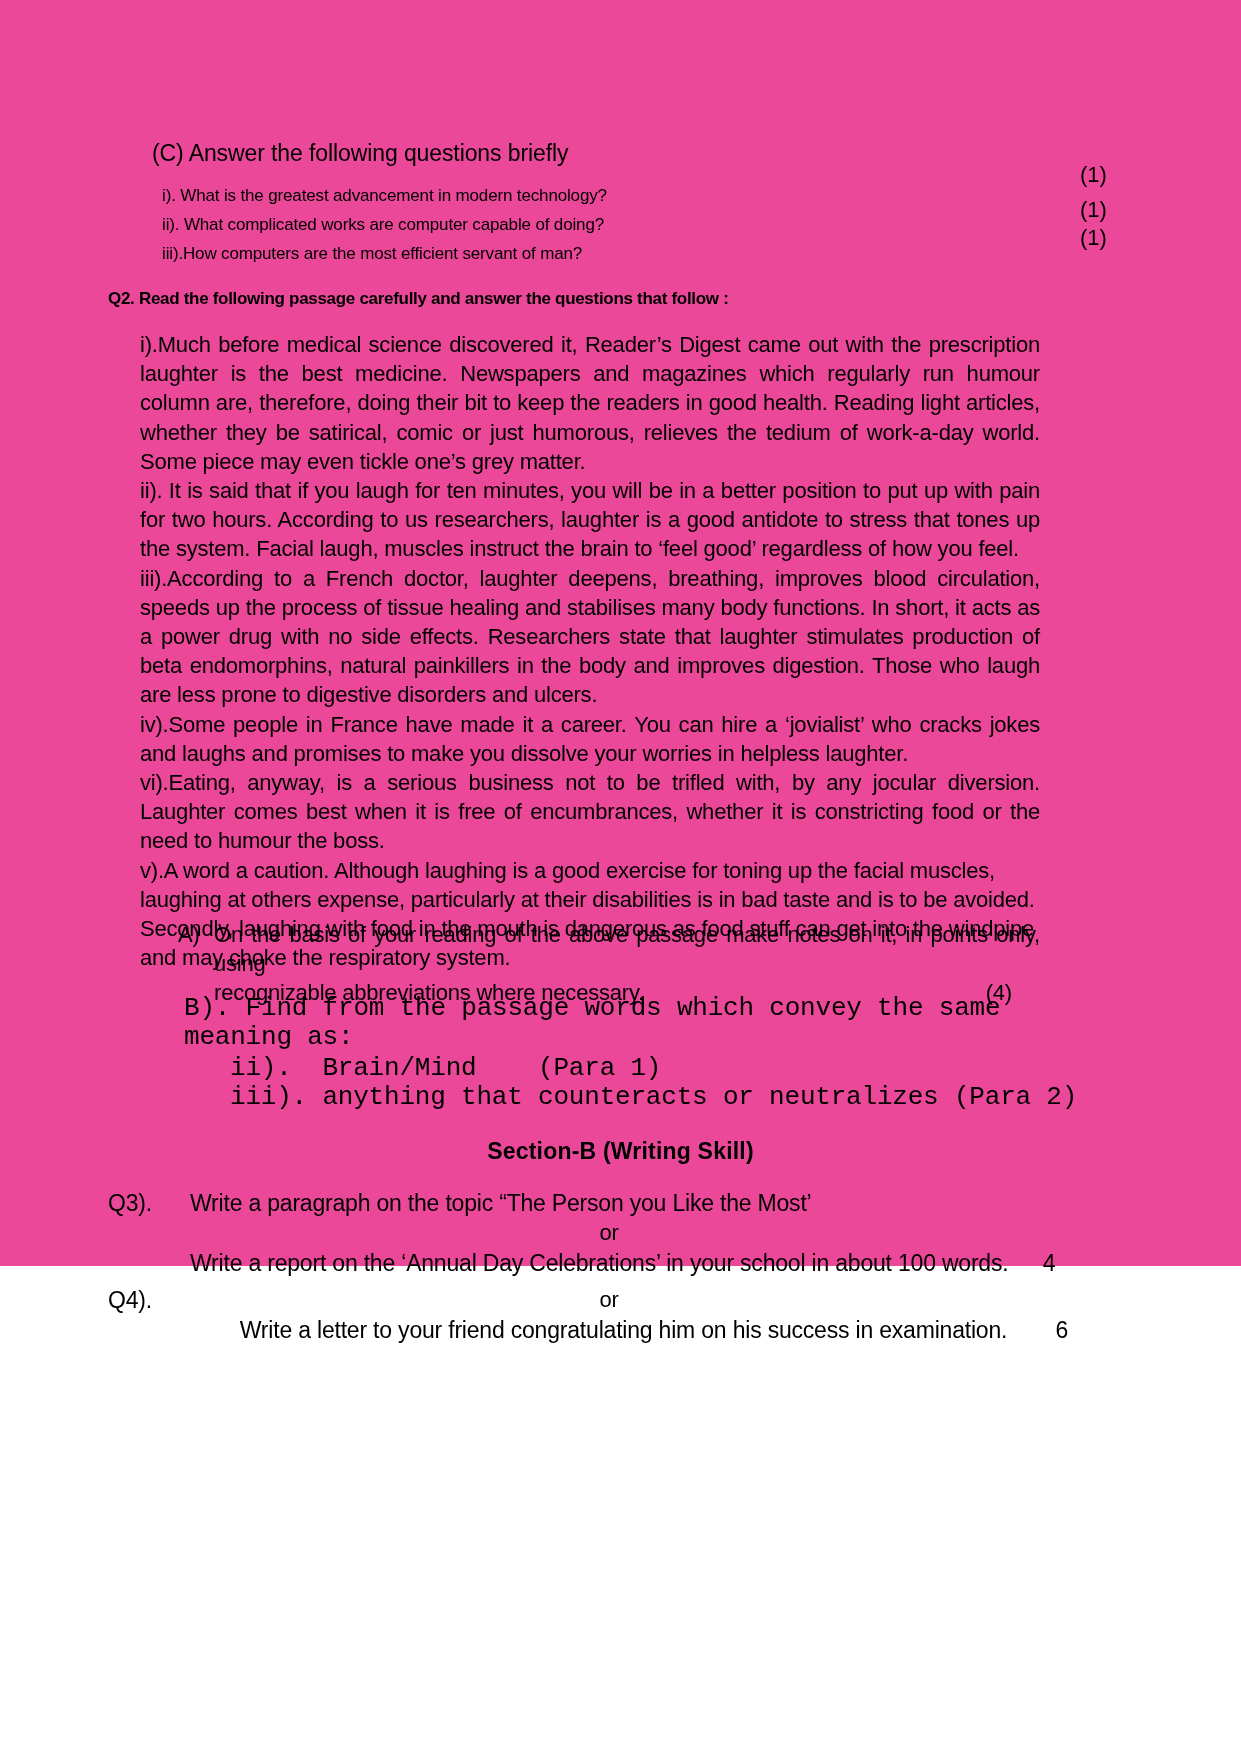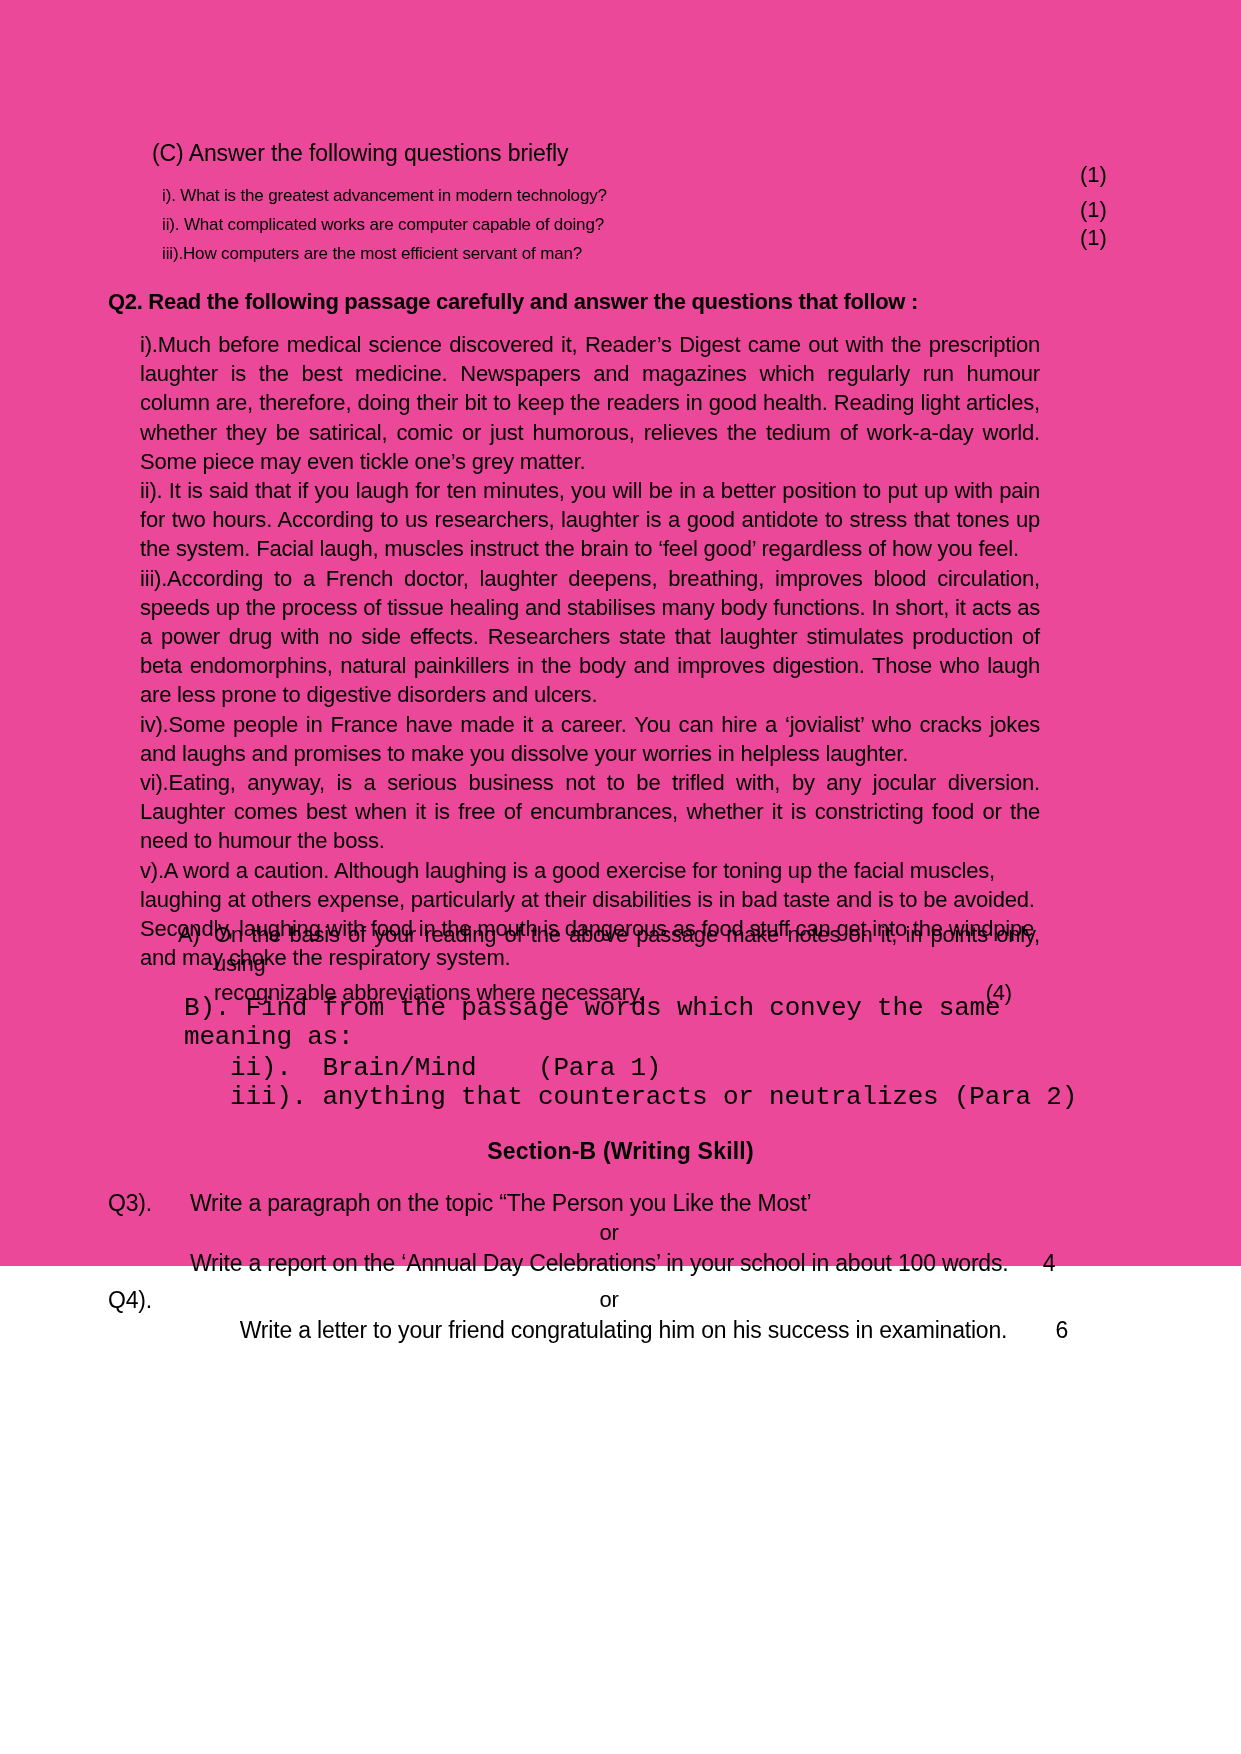--- a/index.html
+++ b/index.html
@@ -64,21 +64,21 @@
     top: 225px;
     font-size: 22px;
   }
 
   
   .q2-head {
     position: absolute;
     left: 108px;
     top: 289px;
     width: 1000px;
-    font-size: 22px;
+    font-size: 17px;
     font-weight: bold;
     font-stretch: condensed;
     letter-spacing: -0.3px;
     white-space: nowrap;
   }
 
   
   .passage {
     position: absolute;
     left: 140px;

